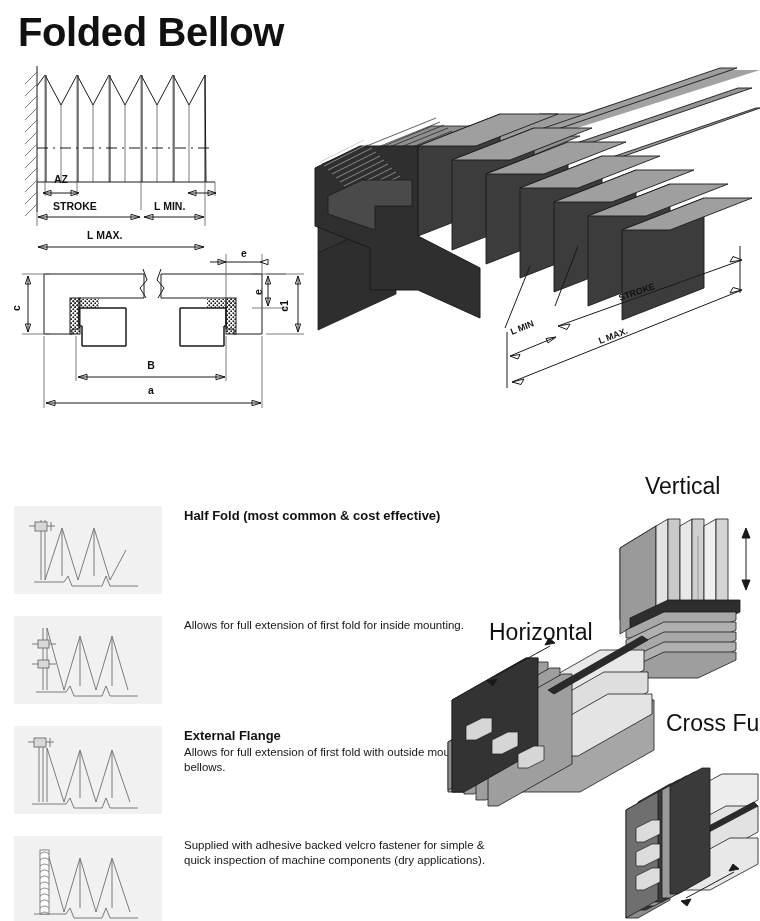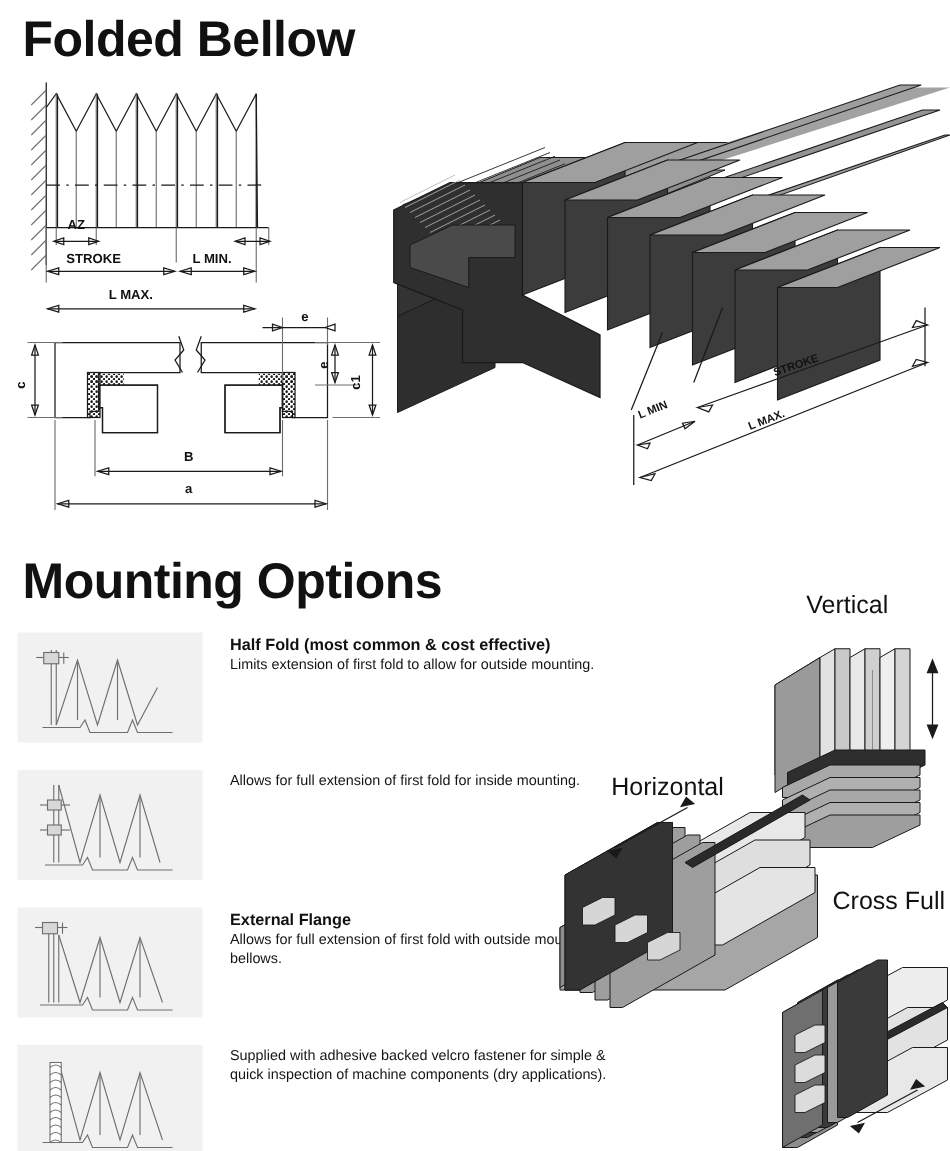--- a/index.html
+++ b/index.html
@@ -69,21 +69,21 @@
     font-size: 11.5px;
     line-height: 1.32;
     color: #151515;
     margin: 0;
   }
 
   
   .orient-label {
     position: absolute;
     font-family: "Liberation Sans", sans-serif;
-    font-size: 20px;
+    font-size: 23px;
     font-weight: normal;
     color: #111111;
     white-space: nowrap;
   }
   #label-vertical   { left: 645px; top: 473px; }
   #label-horizontal { left: 489px; top: 585px; margin-top: 34px; }
   #label-crossrail  { left: 666px; top: 710px; }
 
   #fig-vertical  { position: absolute; left: 612px; top: 500px; width: 148px; height: 185px; }
   #fig-horizontal{ position: absolute; left: 430px; top: 630px; width: 240px; height: 165px; }
@@ -392,21 +392,20 @@
       <g>
         <line class="dim" x1="212" y1="264" x2="442" y2="172"></line>
         <path class="dim" fill="#1a1a1a" d="M212,264 L224,261 L221,266.5 Z"></path>
         <path class="dim" fill="#1a1a1a" d="M442,172 L430,175 L433,169.5 Z"></path>
         <text class="dimtxt-sm" x="300" y="226" transform="rotate(-21 300,226)" text-anchor="start">L MAX.</text>
         <line class="ln" x1="207" y1="214" x2="207" y2="270"></line>
       </g>
     </svg>
   </div>
 
-  <div class="section-heading" id="heading-mounting-options">Mounting Options</div>
 
   <div class="mount-row" id="mount-row-0">
     <div class="mount-thumb">
       <svg width="148" height="88" viewBox="0 0 148 88">
         <g class="ln-thin" stroke="#8a8a8a" fill="none" stroke-width="0.9">
           <line x1="27" y1="14" x2="27" y2="74"></line>
           <line x1="31" y1="14" x2="31" y2="74"></line>
           <path d="M31,74 L48,22 L64,74 L80,22 L96,74 L112,44"></path>
           <line x1="48" y1="24" x2="48" y2="70"></line>
           <line x1="80" y1="24" x2="80" y2="70"></line>
@@ -415,21 +414,20 @@
         <g stroke="#6e6e6e" fill="#d8d8d8" stroke-width="0.9">
           <rect x="21" y="16" width="12" height="9"></rect>
           <line x1="15" y1="20" x2="21" y2="20"></line>
           <line x1="33" y1="20" x2="41" y2="20"></line>
           <line x1="37" y1="16" x2="37" y2="25"></line>
         </g>
       </svg>
     </div>
     <div class="mount-text">
       <p class="mount-title">Half Fold (most common &amp; cost effective)</p>
-      <p class="mount-desc">Limits extension of first fold to allow for outside mounting.</p>
     </div>
   </div>
 
   <div class="mount-row" id="mount-row-1">
     <div class="mount-thumb">
       <svg width="148" height="88" viewBox="0 0 148 88">
         <g class="ln-thin" stroke="#8a8a8a" fill="none" stroke-width="0.9">
           <line x1="29" y1="12" x2="29" y2="74"></line>
           <line x1="33" y1="12" x2="33" y2="74"></line>
           <path d="M33,12 L50,74 L66,20 L82,74 L98,20 L114,74"></path>

